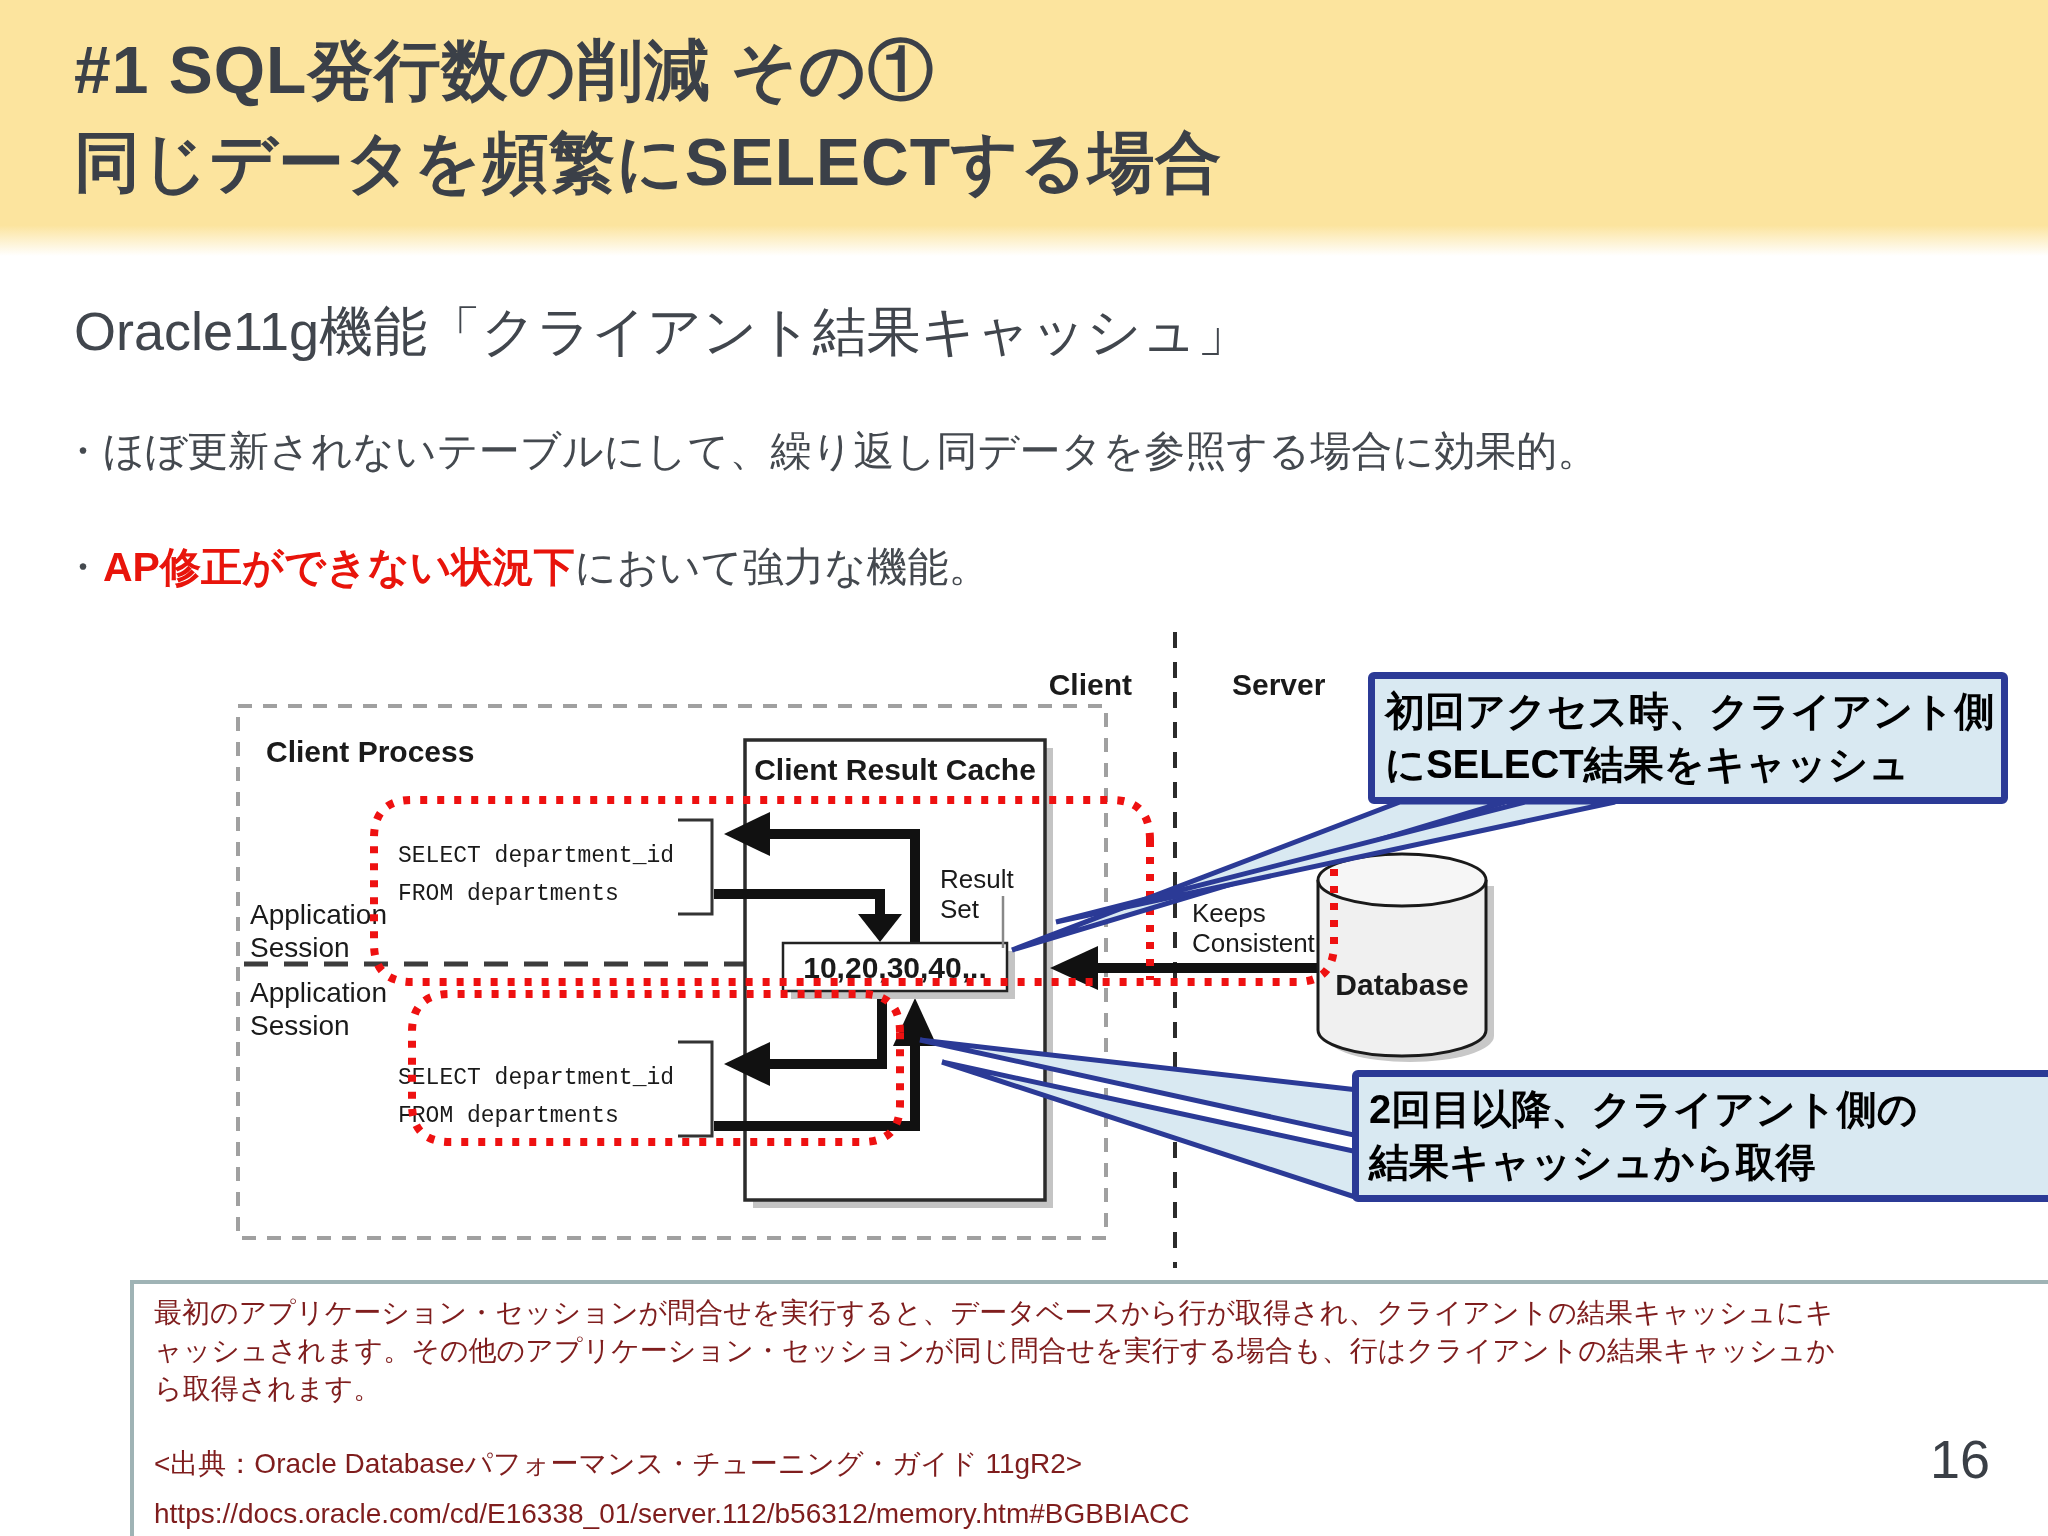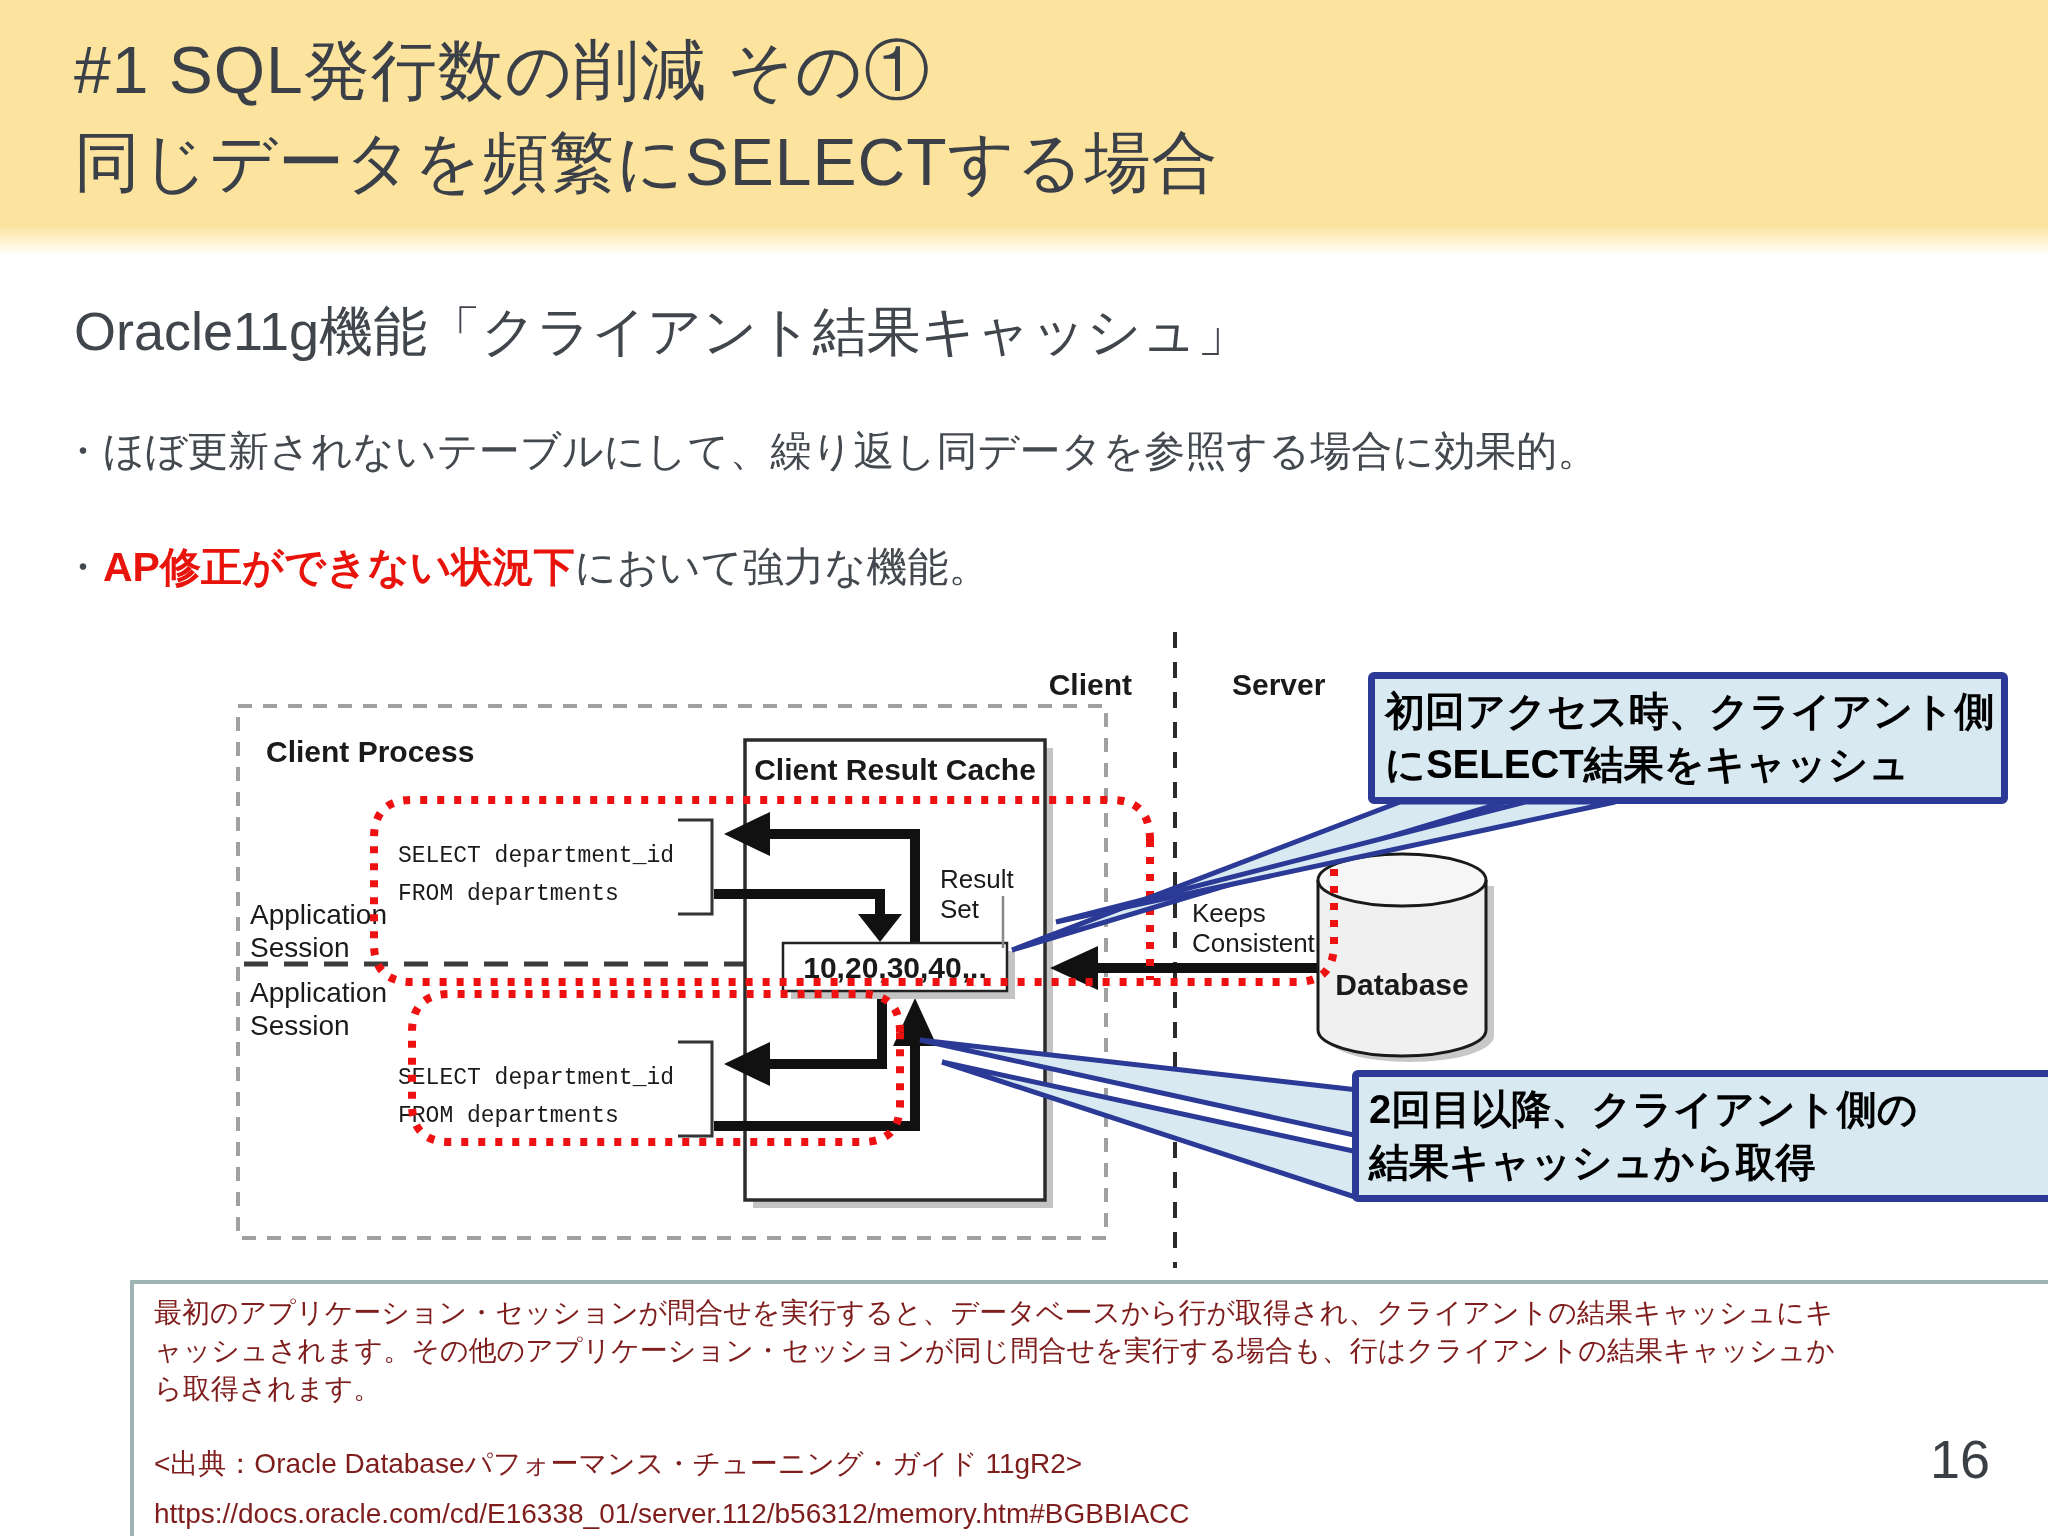--- a/index.html
+++ b/index.html
@@ -6,21 +6,21 @@
   #slide{
     position:relative;width:2048px;height:1536px;overflow:hidden;background:#ffffff;
     font-family:"Liberation Sans",sans-serif;
   }
   
   #banner{
     position:absolute;left:0;top:0;width:2048px;height:256px;
     background:linear-gradient(to bottom,#FCE49E 0%,#FCE49E 88%,rgba(252,228,158,0) 100%);
   }
   .title-line{
-    position:absolute;left:74px;color:#3b4048;font-weight:normal;font-size:66px;
+    position:absolute;left:74px;color:#3b4048;font-weight:bold;font-size:66px;
     letter-spacing:1px;white-space:nowrap;
   }
   #title-line1{top:26px;}
   #title-line2{top:118px;}
   
   #subtitle{
     position:absolute;left:74px;top:296px;font-size:54px;color:#41464d;white-space:nowrap;
   }
   .bullet{
     position:absolute;left:62px;font-size:41px;color:#44494f;white-space:nowrap;text-align:center;

